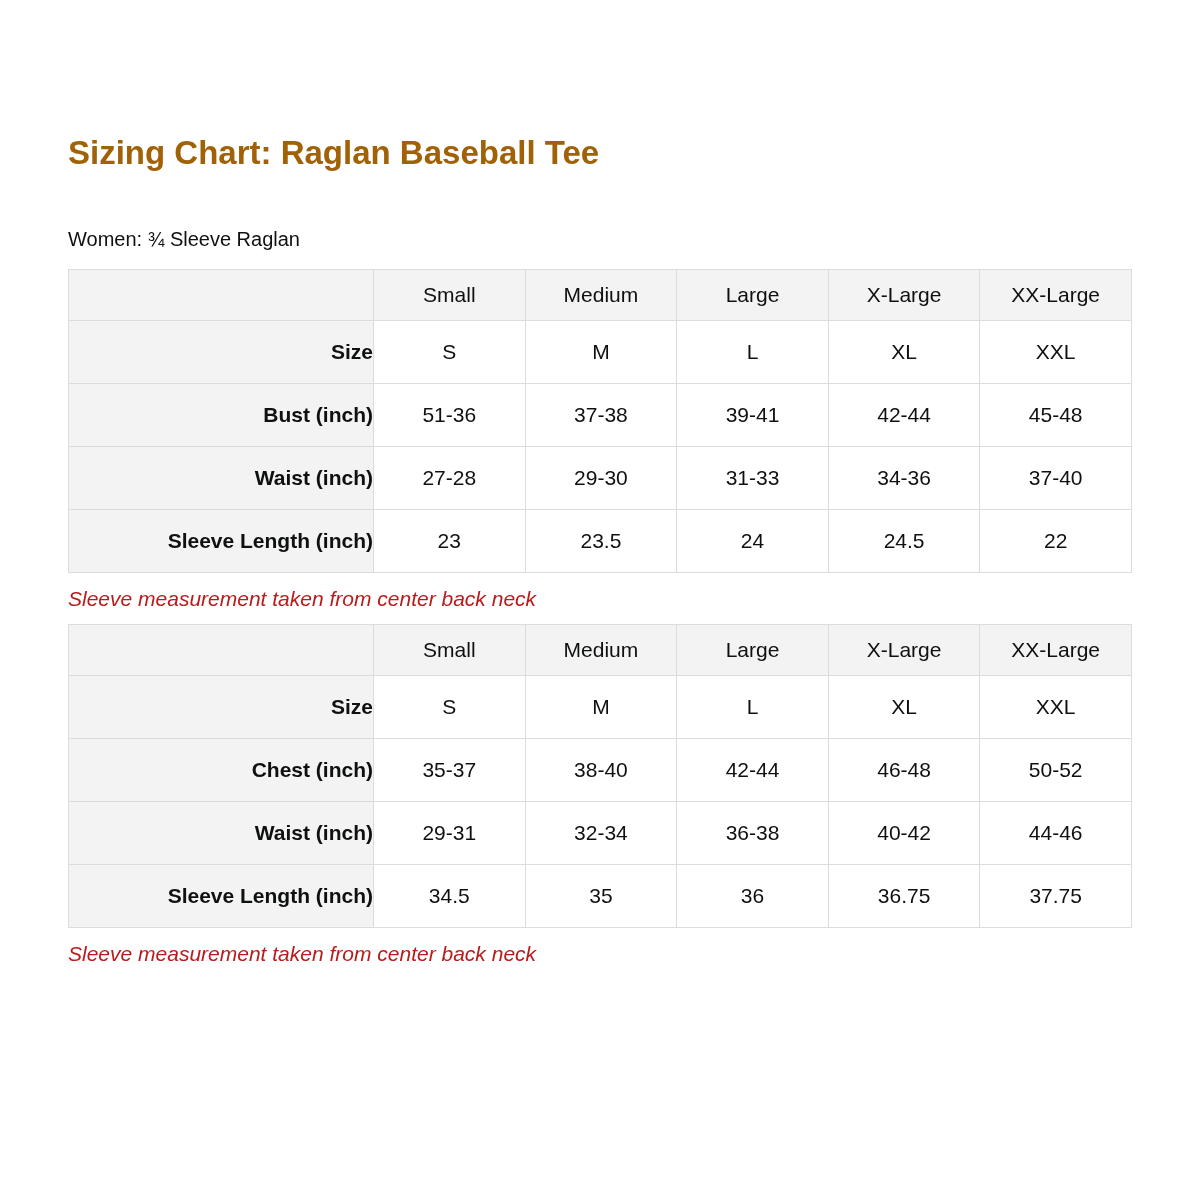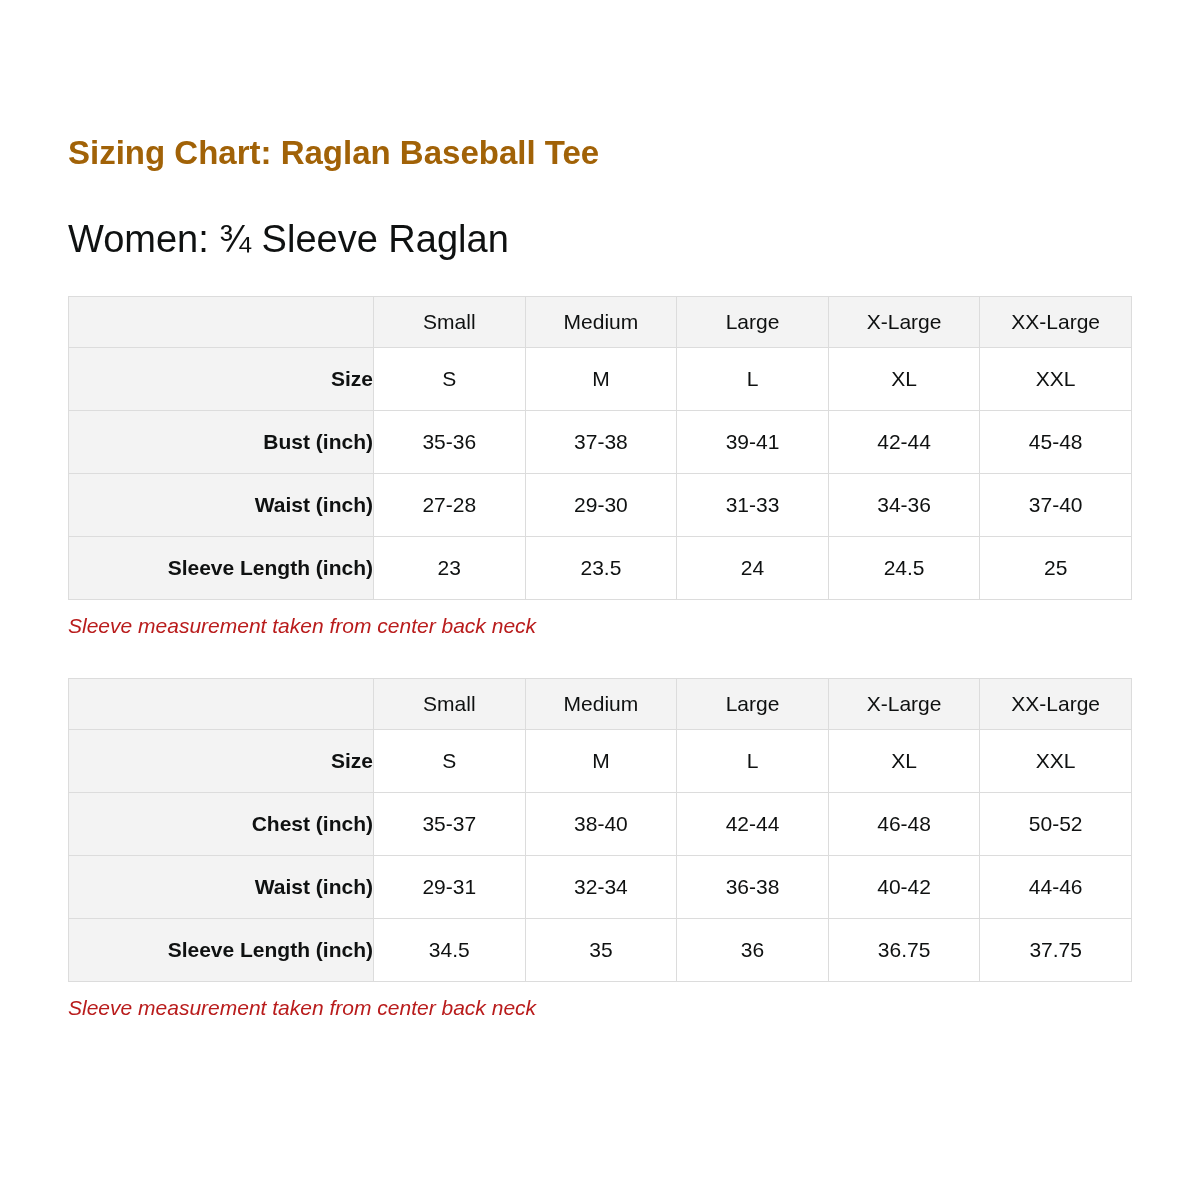--- a/index.html
+++ b/index.html
@@ -22,29 +22,29 @@
   .page-title {
     margin: 0;
     padding-top: 133px;
     font-size: 33px;
     font-weight: 600;
     line-height: 40px;
     color: #a16207;
   }
   .section-heading {
     margin: 0;
-    font-size: 38px;
+    font-size: 20px;
     font-weight: 400;
     line-height: 36px;
     color: #0f1111;
   }
   .section-heading.women { margin-top: 48px; }
   .section-heading.men   { margin-top: 63px; }
   table.size-table {
-    margin-top: 39px;
+    margin-top: 12px;
     width: 1064px;
     border-collapse: collapse;
     table-layout: fixed;
   }
   table.size-table th,
   table.size-table td {
     border: 1px solid #dcdcdc;
     font-size: 21px;
     color: #0f1111;
     padding: 0;
@@ -111,41 +111,41 @@
         <tr>
           <th class="row-label">Size</th>
           <td>S</td>
           <td>M</td>
           <td>L</td>
           <td>XL</td>
           <td>XXL</td>
         </tr>
         <tr>
           <th class="row-label">Bust (inch)</th>
-          <td>35-36</td>
+          <td>51-36</td>
           <td>37-38</td>
           <td>39-41</td>
           <td>42-44</td>
           <td>45-48</td>
         </tr>
         <tr>
           <th class="row-label">Waist (inch)</th>
           <td>27-28</td>
           <td>29-30</td>
           <td>31-33</td>
           <td>34-36</td>
           <td>37-40</td>
         </tr>
         <tr>
           <th class="row-label">Sleeve Length (inch)</th>
           <td>23</td>
           <td>23.5</td>
           <td>24</td>
           <td>24.5</td>
-          <td>25</td>
+          <td>22</td>
         </tr>
       </tbody>
   </table>
 
   <p class="table-note">Sleeve measurement taken from center back neck</p>
 
 
   <table class="size-table">
     <colgroup>
       <col class="col-label">

